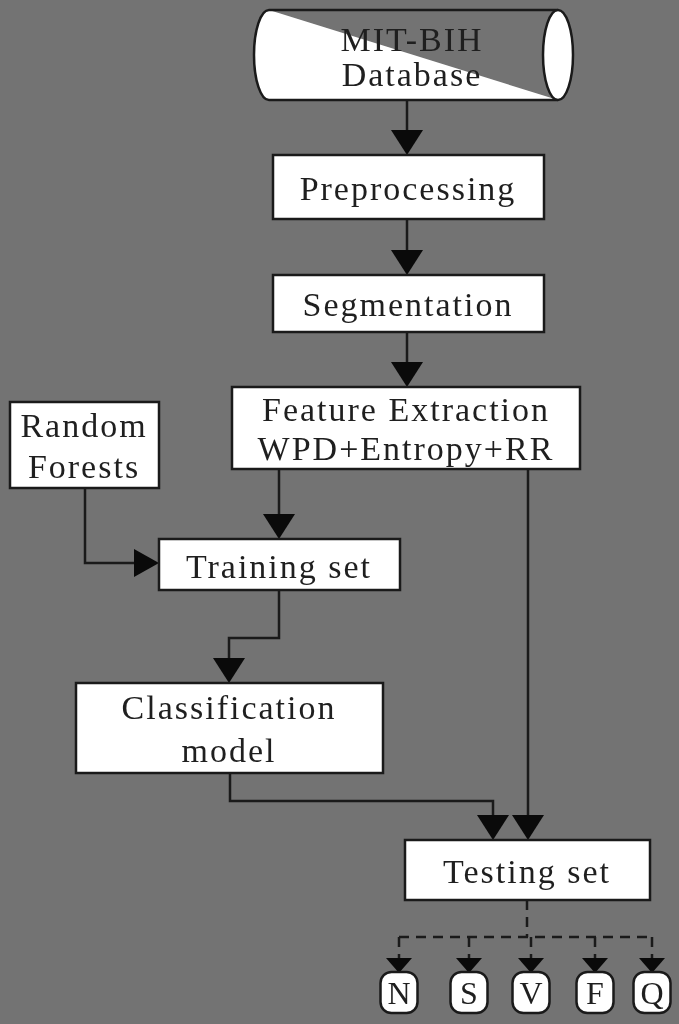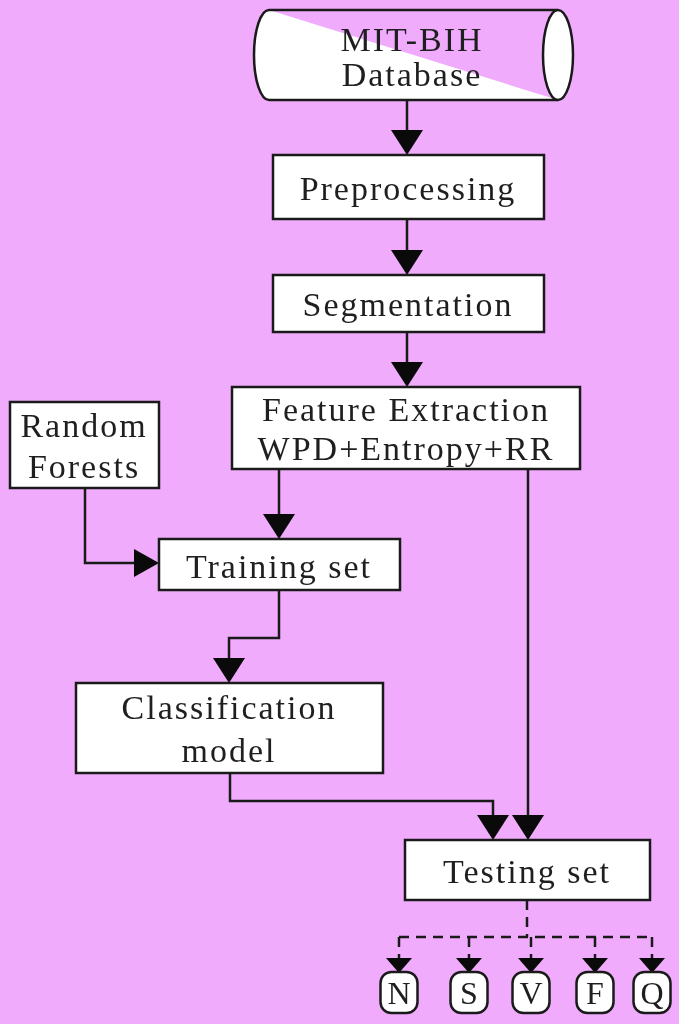--- a/index.html
+++ b/index.html
@@ -4,21 +4,21 @@
 <style>
   html, body {
     margin: 0;
     padding: 0;
     background: #ffffff;
   }
   .page {
     position: relative;
     width: 679px;
     height: 1024px;
-    background: #f0abfc;
+    background: #737373;
     overflow: hidden;
   }
   svg {
     display: block;
   }
   .shape {
     fill: #ffffff;
     stroke: #1a1a1a;
     stroke-width: 2.5;
   }

